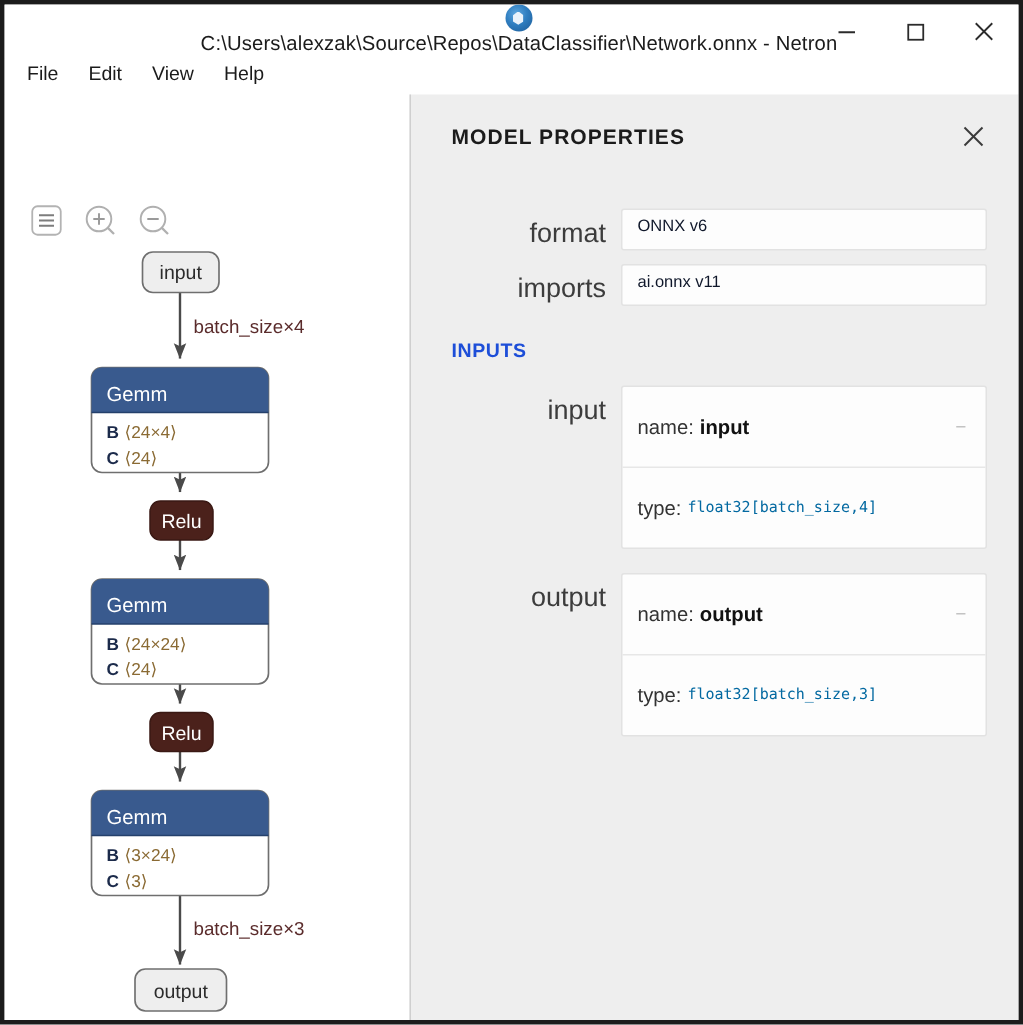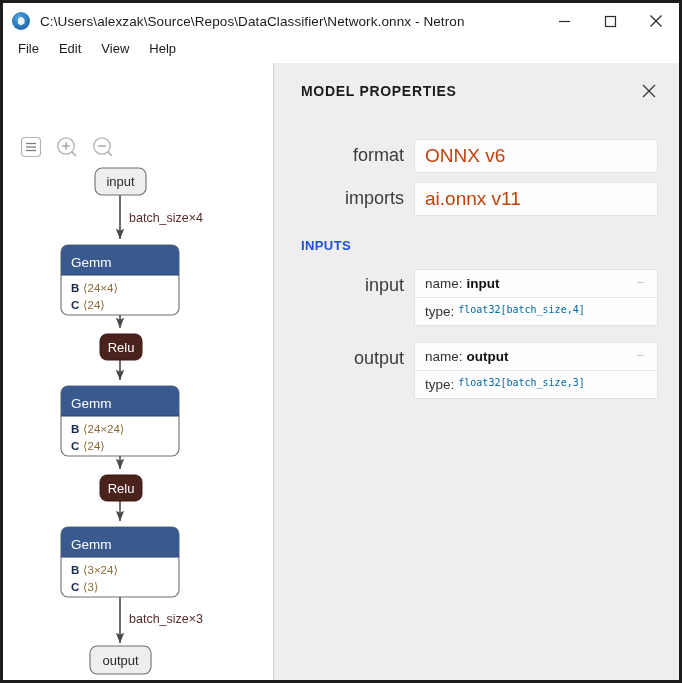--- a/index.html
+++ b/index.html
@@ -27,20 +27,21 @@
 
   
   .titlebar {
     position: absolute;
     left: 0; top: 0;
     width: 676px;
     height: 36px;
     background: #ffffff;
     display: flex;
     align-items: center;
+    flex-direction: column;
   }
   .app-icon {
     width: 18px; height: 18px;
     margin-left: 9px;
     border-radius: 50%;
     background: radial-gradient(circle at 40% 35%, #5fa8e0 0%, #2f7ec0 45%, #1c5a96 100%);
     position: relative;
     flex: 0 0 auto;
   }
   .app-icon::after {
@@ -185,39 +186,39 @@
     box-sizing: border-box;
     flex: 0 0 auto;
   }
   .field-value {
     width: 244px;
     min-height: 28px;
     background: #fdfdfd;
     border: 1px solid #e2e2e2;
     border-radius: 2px;
     box-sizing: border-box;
-    font-size: 19px;
-    color: #c2410c;
+    font-size: 11px;
+    color: #0f172a;
     padding: 5px 10px;
     flex: 0 0 auto;
   }
 
   
   .io-box {
     width: 244px;
     background: #fdfdfd;
     border: 1px solid #e2e2e2;
     border-radius: 2px;
     box-sizing: border-box;
     flex: 0 0 auto;
   }
   .io-row {
     display: flex;
-    align-items: flex-start;
-    padding: 6px 10px;
+    align-items: center;
+    padding: 19px 10px;
     font-size: 13.5px;
     color: #222;
     box-sizing: border-box;
   }
   .io-row + .io-row { border-top: 1px solid #e7e7e7; }
   .io-key { color: #333; }
   .io-name {
     font-weight: bold;
     color: #111;
     margin-left: 4px;

